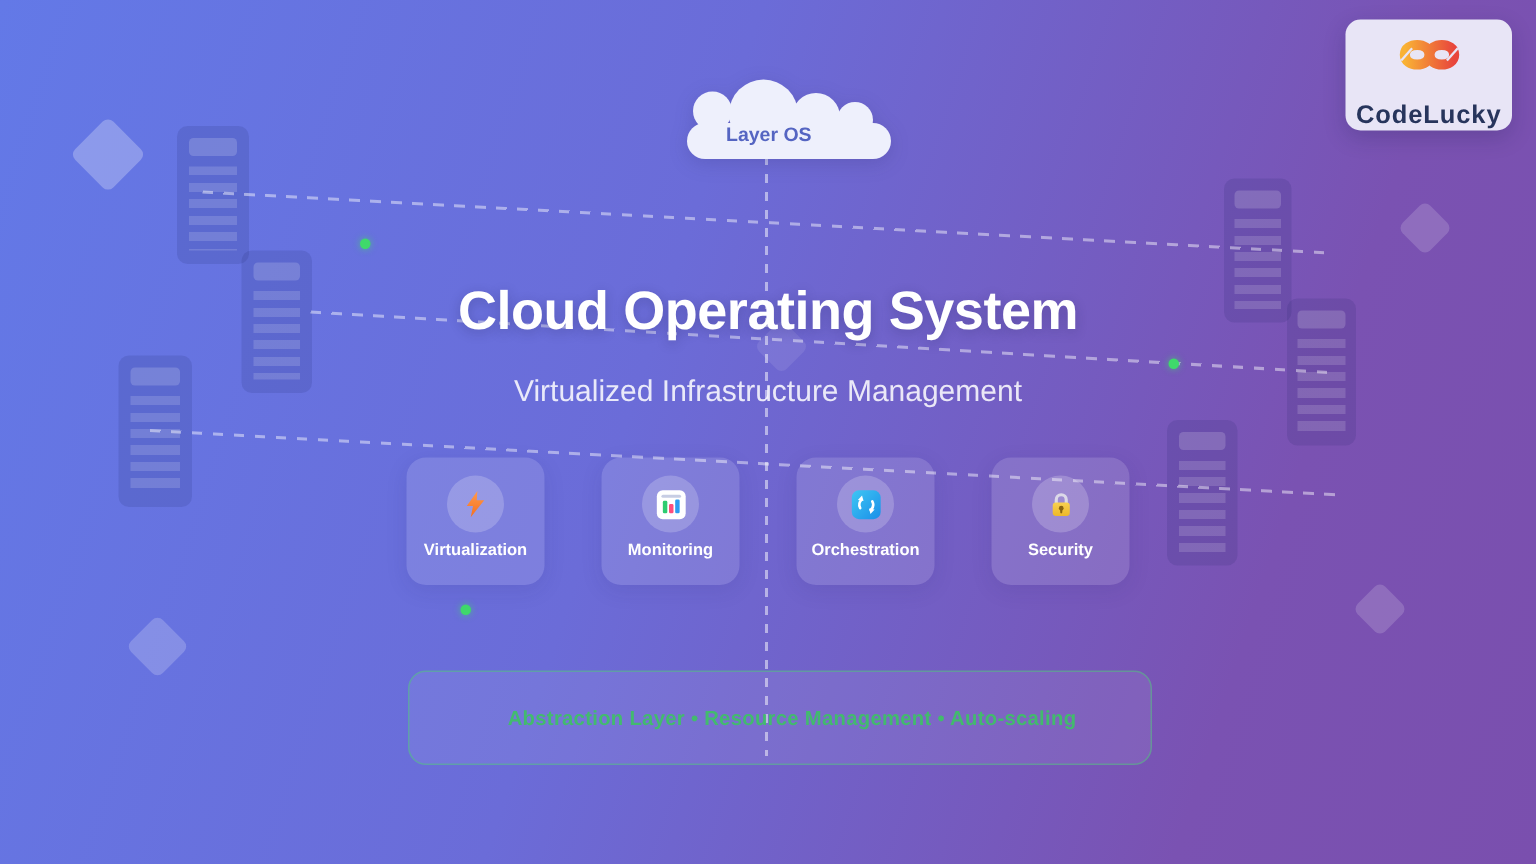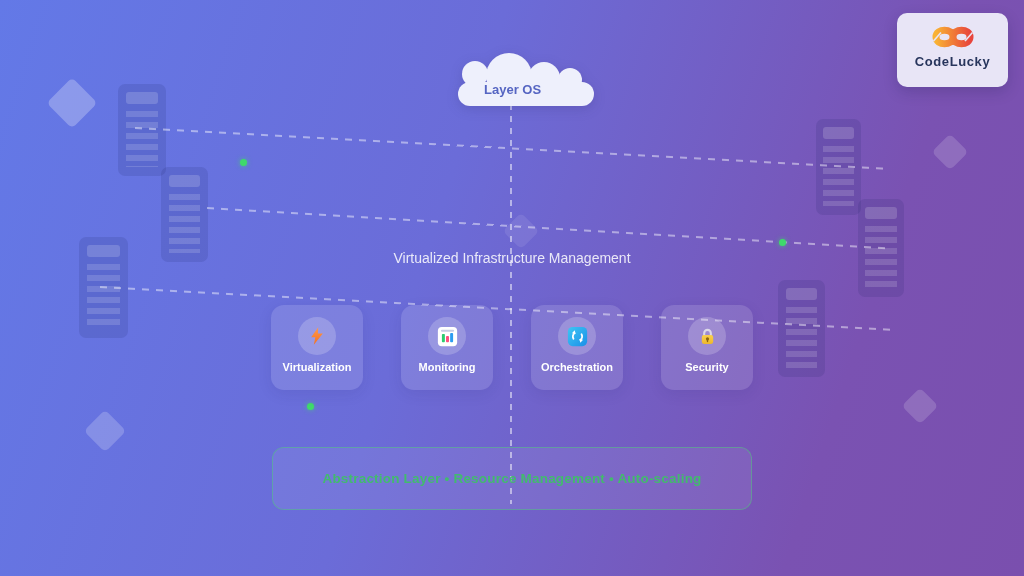--- a/index.html
+++ b/index.html
@@ -42,37 +42,37 @@
   .cloud .puff{position:absolute;background:#eef0fc;border-radius:50%;}
   .p1{width:46px;height:46px;left:28px;top:-17px;}
   .p2{width:32px;height:32px;left:70px;top:-8px;}
   .p3{width:24px;height:24px;left:100px;top:-2px;}
   .p4{width:26px;height:26px;left:4px;top:-9px;}
   .cloud-base{position:absolute;left:0;bottom:0;width:100%;height:24px;background:#eef0fc;border-radius:12px;}
   .cloud-label{position:absolute;left:26px;top:12px;font-size:13px;font-weight:bold;color:#5565c2;z-index:1;}
   
   .title{position:absolute;left:0;right:0;top:186px;text-align:center;font-size:36px;font-weight:bold;
     color:#fff;letter-spacing:-.3px;text-shadow:0 2px 8px rgba(30,30,80,.25);}
-  .subtitle{position:absolute;left:0;right:0;top:250px;text-align:center;font-size:14px;color:rgba(255,255,255,.85);}
+  .subtitle{position:absolute;left:0;right:0;top:250px;text-align:center;font-size:20px;color:rgba(255,255,255,.85);}
   
   .features{position:absolute;left:271px;top:305px;width:482px;display:flex;gap:38px;}
   .card{flex:1;height:85px;background:rgba(255,255,255,.13);border-radius:13px;
     display:flex;flex-direction:column;align-items:center;box-shadow:0 4px 14px rgba(40,40,110,.10);cursor:pointer;}
   .icon-circle{margin-top:12px;width:38px;height:38px;border-radius:50%;background:rgba(255,255,255,.20);
     display:flex;align-items:center;justify-content:center;}
   .card-label{margin-top:6px;font-size:11px;font-weight:bold;color:#fff;white-space:nowrap;}
   
   .banner{position:absolute;left:272px;top:447px;width:478px;height:61px;border:1.5px solid rgba(76,200,120,.5);
-    background:rgba(255,255,255,.07);border-radius:12px;display:flex;align-items:center;justify-content:center;}
+    background:rgba(255,255,255,.07);border-radius:12px;display:flex;align-items:center;justify-content:center;padding-left:16px;}
   .banner-text{font-size:13.5px;font-weight:bold;color:rgba(63,191,104,.95);letter-spacing:.2px;}
   
   .brand{position:absolute;left:897px;top:13px;width:111px;height:74px;background:#e8e5f6;border-radius:10px;
     box-shadow:0 5px 14px rgba(30,30,80,.22);display:flex;flex-direction:column;align-items:center;cursor:pointer;}
   .brand svg{margin-top:9px;}
-  .brand-name{margin-top:2px;font-size:13px;font-weight:bold;color:#27355c;letter-spacing:.6px;}
+  .brand-name{margin-top:16px;font-size:17px;font-weight:bold;color:#27355c;letter-spacing:.6px;}
 </style>
 </head>
 <body>
 
 <div class="stage">
 
   <div class="rack r1"></div>
   <div class="rack r2"></div>
   <div class="rack r3"></div>
   <div class="rack r4"></div>
@@ -96,20 +96,21 @@
 
   <div class="cloud">
     <span class="puff p1"></span>
     <span class="puff p2"></span>
     <span class="puff p3"></span>
     <span class="puff p4"></span>
     <span class="cloud-base"></span>
     <span class="cloud-label">Layer OS</span>
   </div>
 
+  <div class="title">Cloud Operating System</div>
   <div class="subtitle">Virtualized Infrastructure Management</div>
 
   <div class="features">
 
     <div class="card">
       <div class="icon-circle">
         <svg width="20" height="20" viewBox="0 0 24 24">
           <defs>
               <linearGradient id="boltg" x1="0" y1="0" x2="0" y2="1">
             <stop offset="0" stop-color="#ff9a4d"></stop>

